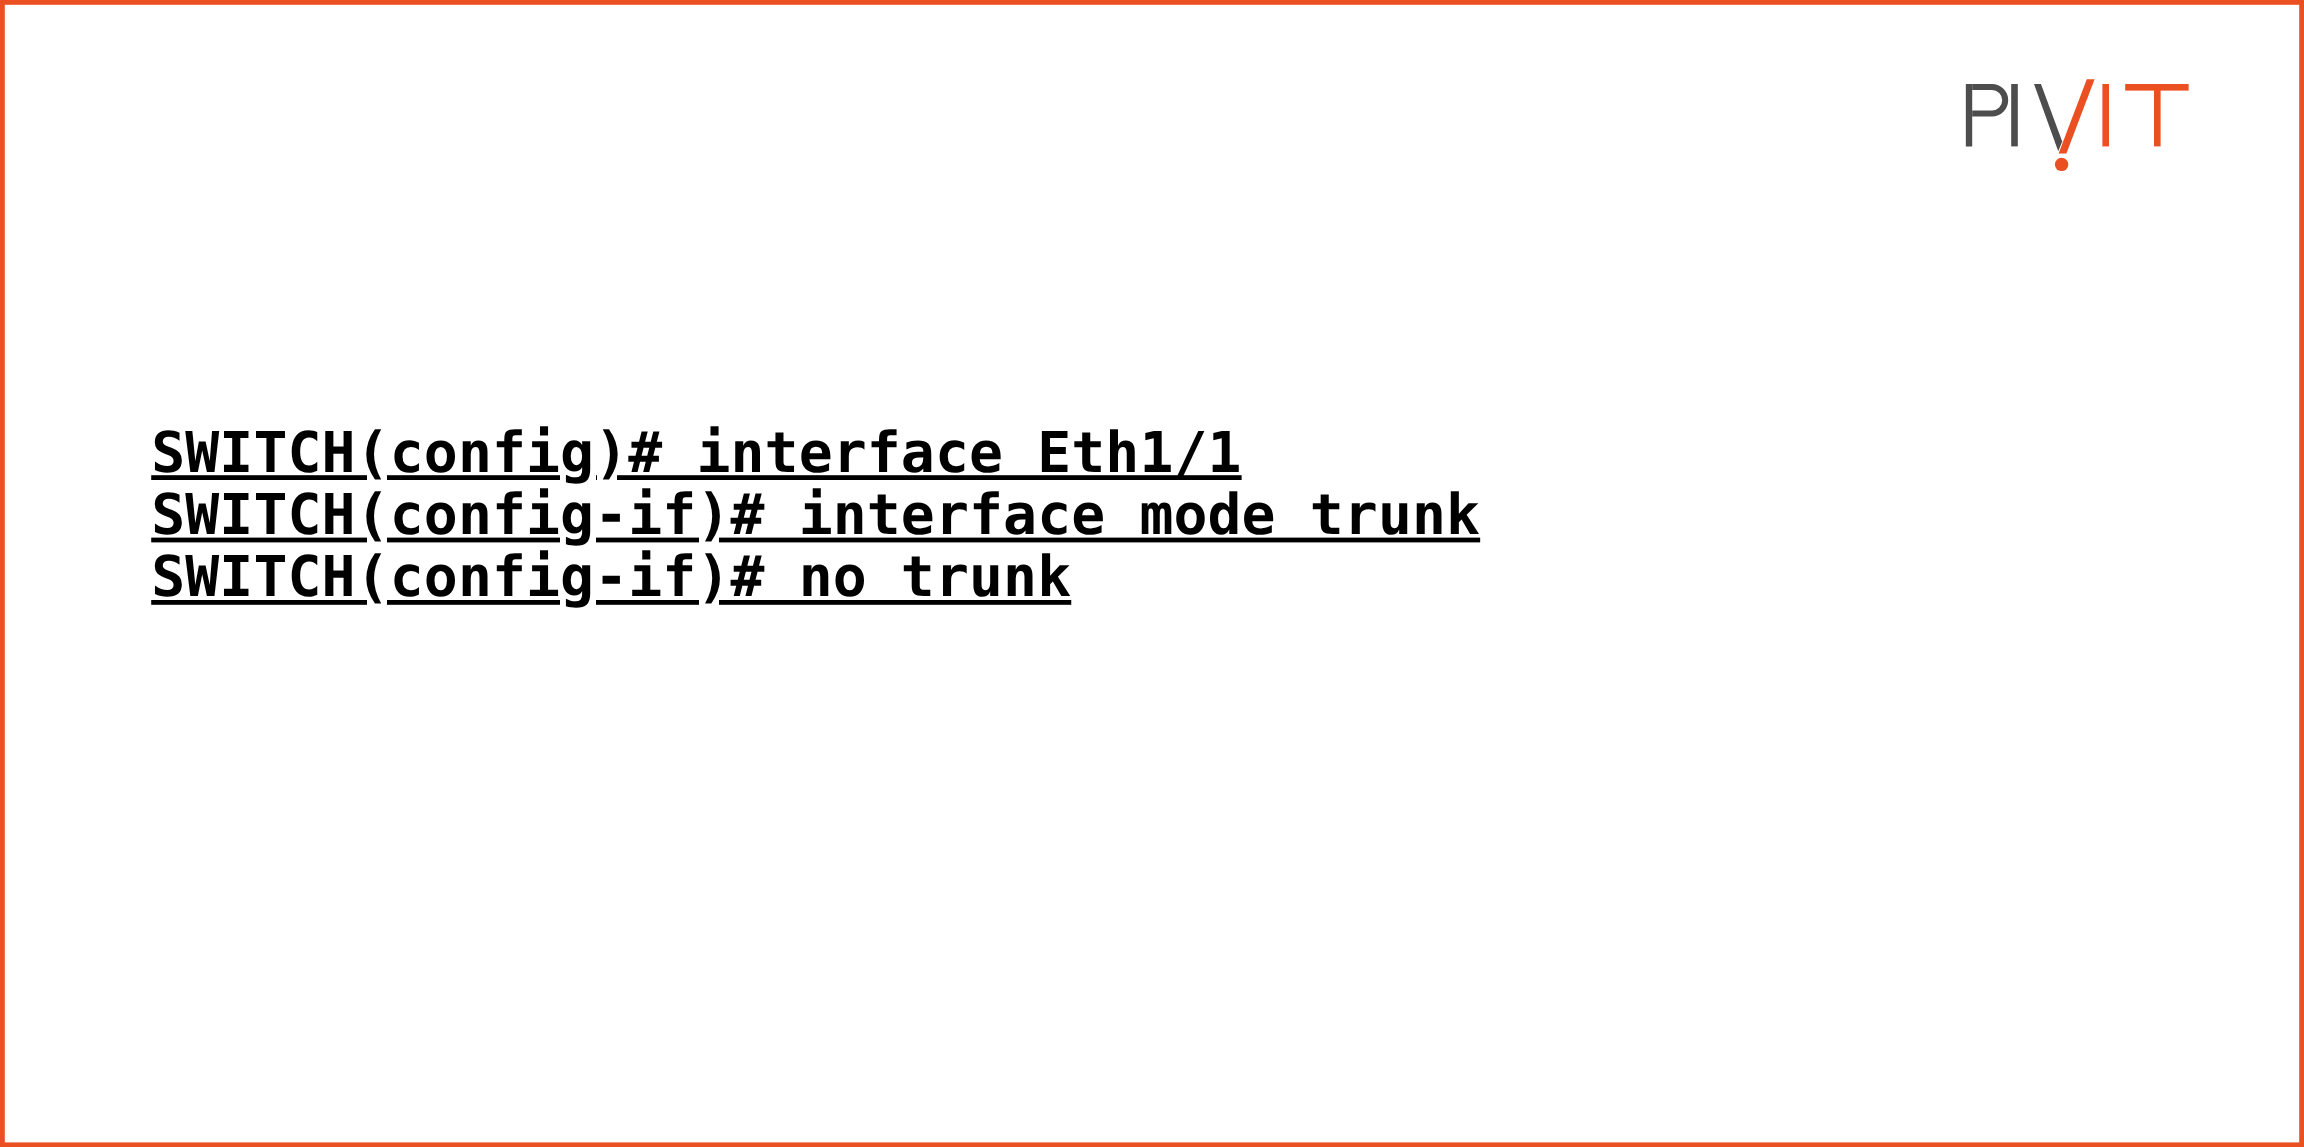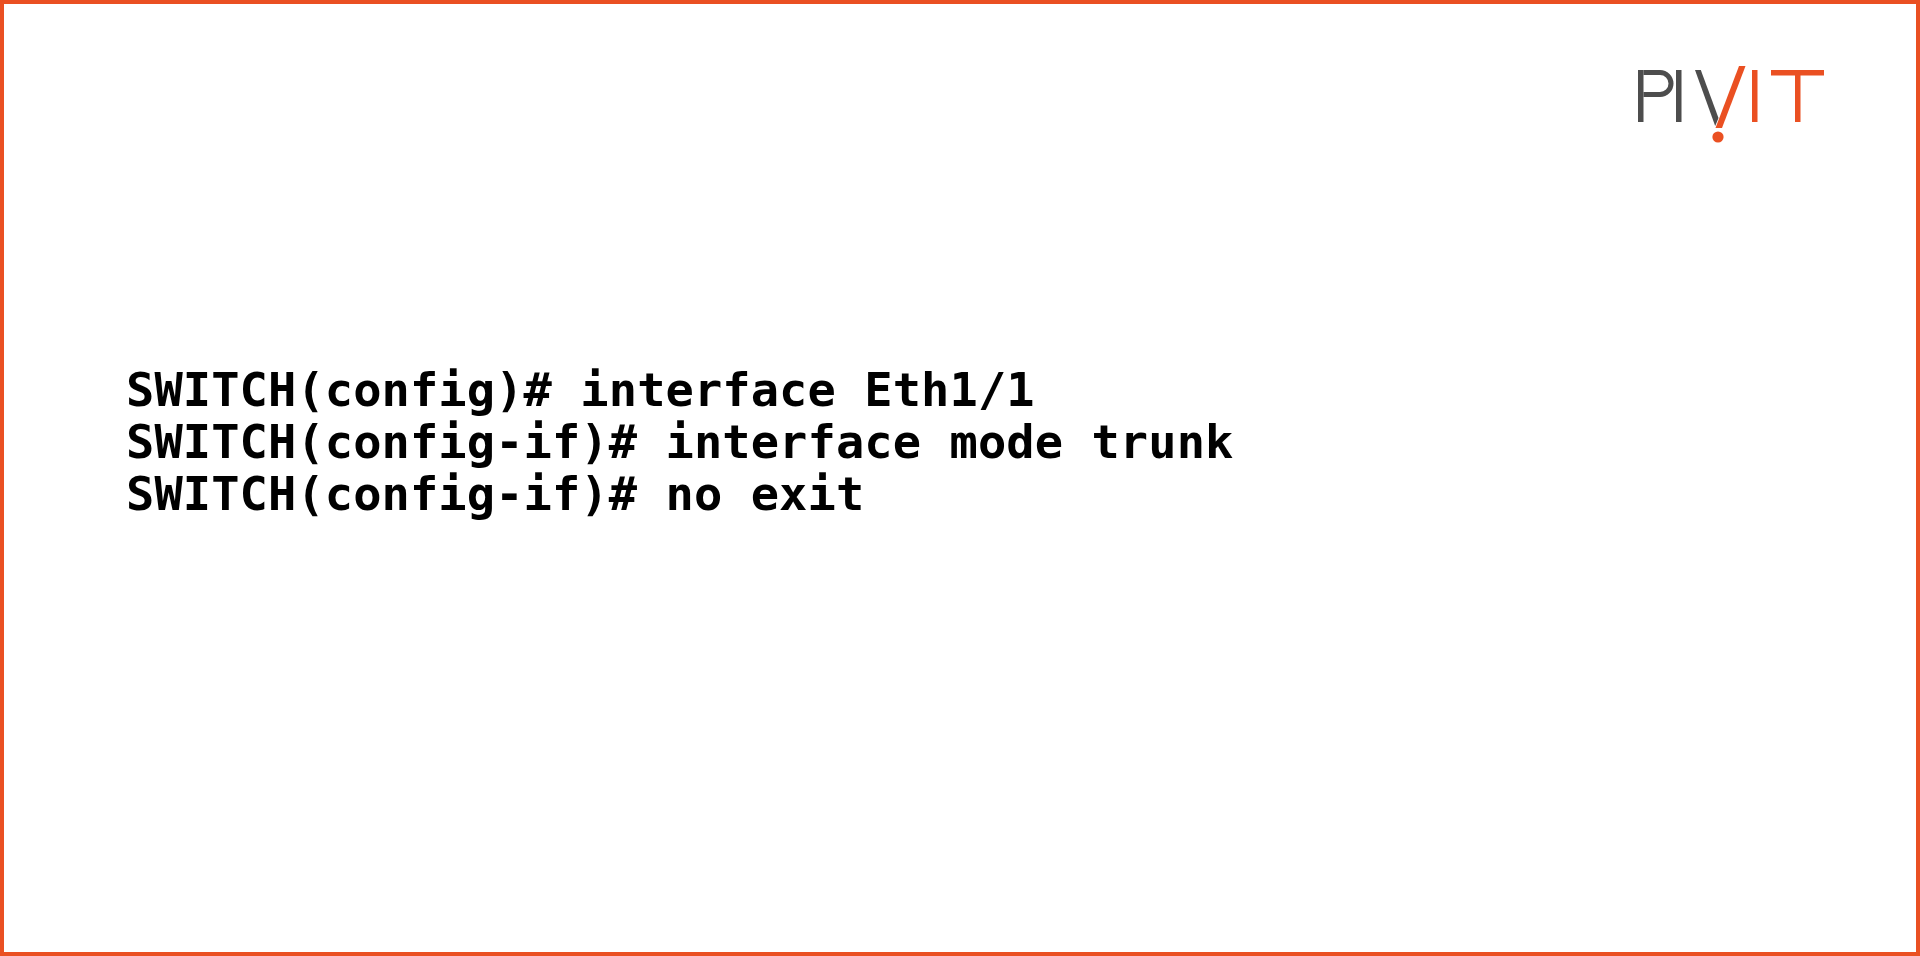--- a/index.html
+++ b/index.html
@@ -33,22 +33,23 @@
   .logo svg {
     display: block;
     width: 186px;
     height: 90px;
   }
 
   
   .code-block {
     position: absolute;
     left: 122px;
-    top: 360px;
+    top: 348px;
     width: 1500px;
+    text-decoration: underline;
   }
   .code-line {
     font-family: "DejaVu Sans Mono", "Liberation Mono", monospace;
     font-weight: bold;
     font-size: 47px;
     line-height: 52px;
     letter-spacing: 0.1px;
     color: #000000;
     white-space: pre;
     margin: 0;
@@ -81,16 +82,16 @@
         <rect x="133" y="14" width="53" height="5.5"></rect>
         <rect x="157" y="14" width="5.5" height="52"></rect>
       </g>
     </svg>
 
   </div>
 
   <div class="code-block">
     <pre class="code-line">SWITCH(config)# interface Eth1/1</pre>
     <pre class="code-line">SWITCH(config-if)# interface mode trunk</pre>
-    <pre class="code-line">SWITCH(config-if)# no exit</pre>
+    <pre class="code-line">SWITCH(config-if)# no trunk</pre>
   </div>
 
 </div>
 
 </body></html>

